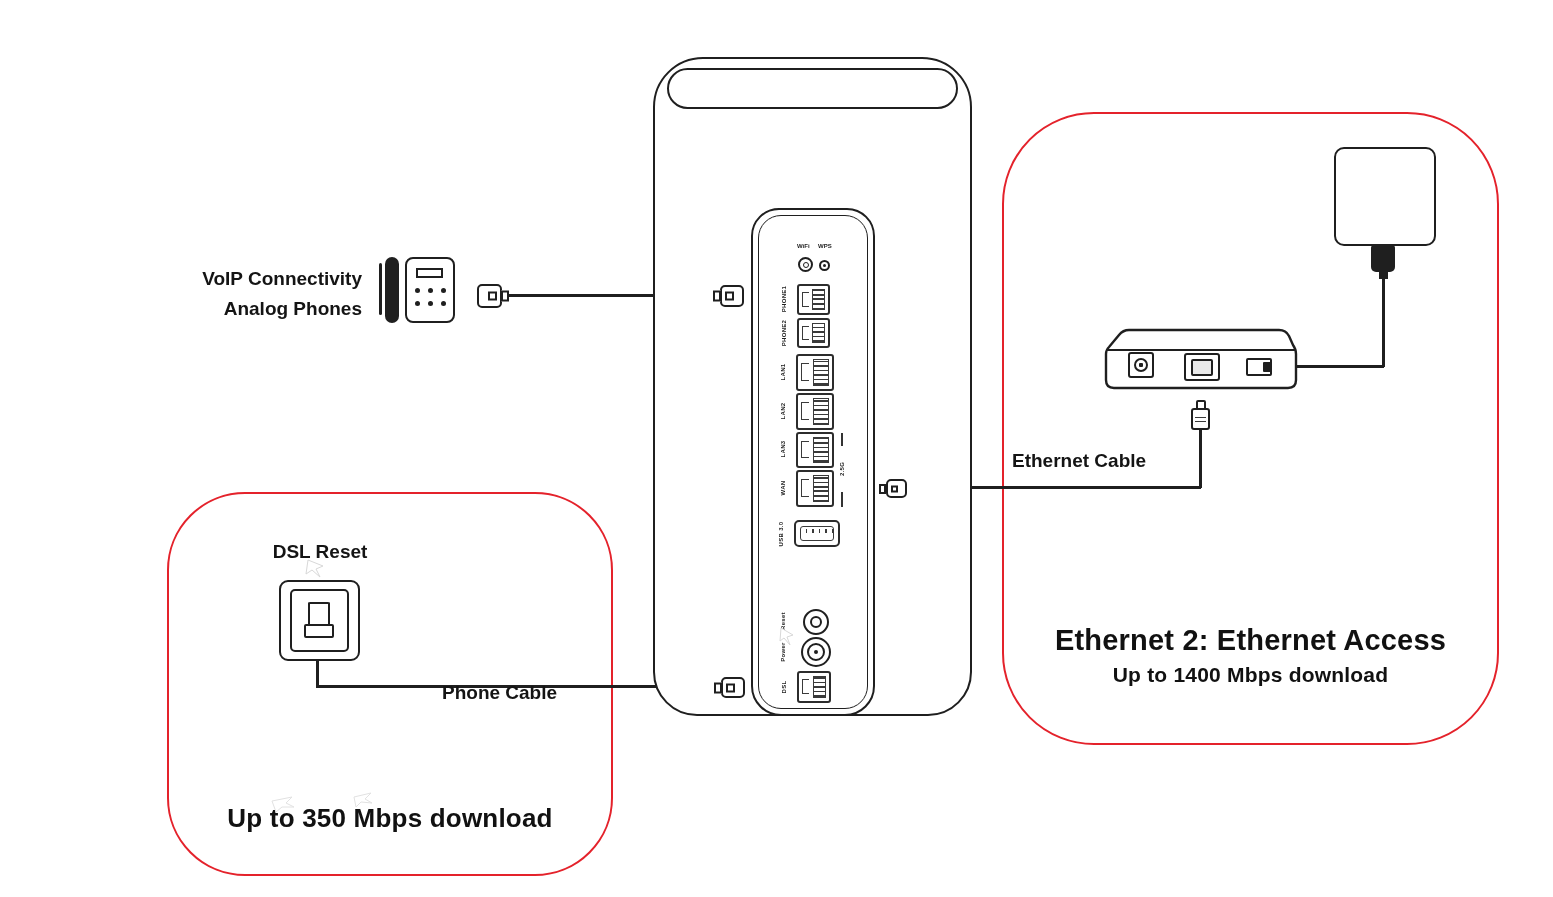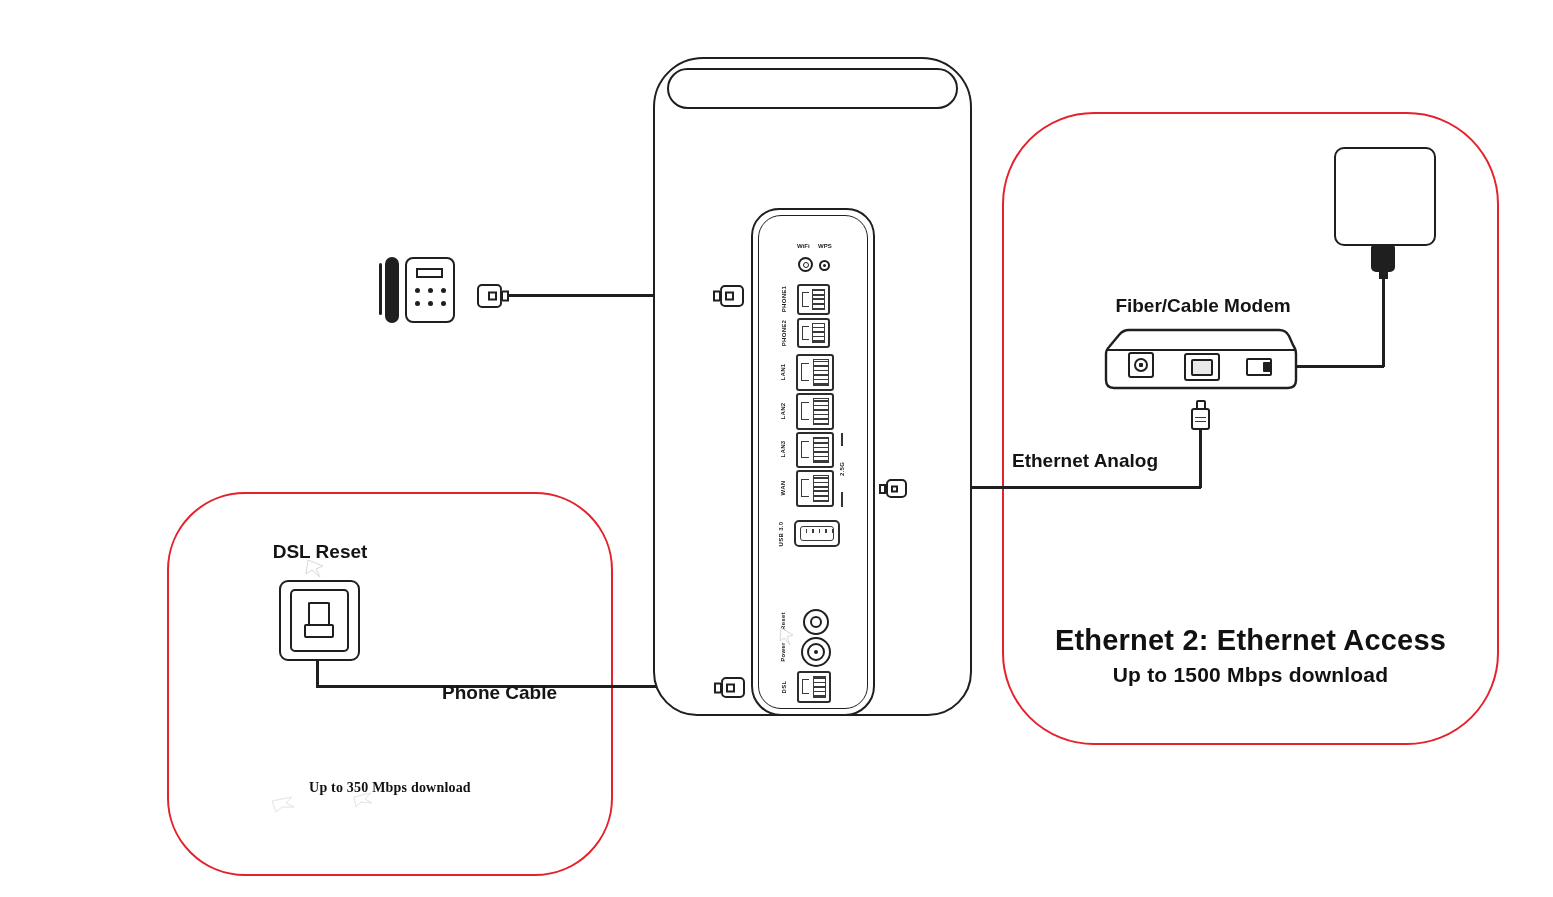--- a/index.html
+++ b/index.html
@@ -120,20 +120,24 @@
   <span class="vlabel" style="left:784px;top:687px;">DSL</span>
   <div class="port" style="left:797px;top:671px;width:34px;height:32px;">
     <div class="latch"></div>
     <div class="pins"></div>
   </div>
 
   <svg class="white-arrow" style="left:778px;top:627px;" width="18" height="20" viewBox="0 0 18 20">
     <path d="M3 1 L15 8 L9 10 L12 18 L6 11 L2 14 Z" fill="#ffffff" stroke="#d8d8d8" stroke-width="1"></path>
   </svg>
 
+  <div class="abs" style="left:150px;top:264px;width:212px;text-align:right;font-size:19px;font-weight:bold;line-height:30px;color:#141414;">
+    <div>VoIP Connectivity</div>
+    <div>Analog Phones</div>
+  </div>
 
   <div class="abs" style="left:379px;top:255px;width:78px;height:70px;">
     <div style="position:absolute;left:0;top:8px;width:3px;height:52px;background:var(--line);border-radius:2px;"></div>
     <div style="position:absolute;left:6px;top:2px;width:14px;height:66px;background:var(--line);border-radius:7px;"></div>
     <div style="position:absolute;left:26px;top:2px;width:50px;height:66px;border:2.5px solid var(--line);border-radius:8px;box-sizing:border-box;background:#fff;">
       <div style="position:absolute;left:9px;top:9px;width:27px;height:10px;border:2px solid var(--line);box-sizing:border-box;"></div>
       <div style="position:absolute;left:8px;top:29px;width:5px;height:5px;background:var(--line);border-radius:50%;"></div>
       <div style="position:absolute;left:21px;top:29px;width:5px;height:5px;background:var(--line);border-radius:50%;"></div>
       <div style="position:absolute;left:34px;top:29px;width:5px;height:5px;background:var(--line);border-radius:50%;"></div>
       <div style="position:absolute;left:8px;top:42px;width:5px;height:5px;background:var(--line);border-radius:50%;"></div>
@@ -161,34 +165,33 @@
   <div class="outline" style="left:308px;top:602px;width:22px;height:24px;border-radius:2px;border-bottom:none;"></div>
   <div class="outline" style="left:304px;top:624px;width:30px;height:14px;border-radius:2px;background:#fff;"></div>
 
   <div class="label" style="left:442px;top:682px;">Phone Cable</div>
 
   <div class="plug tip-left" style="left:721px;top:677px;width:24px;height:21px;">
     <div class="inner"></div>
     <div class="tip"></div>
   </div>
 
-  <div class="title" style="left:167px;top:780px;width:446px;font-size:14px;font-family:Liberation Serif, serif;">Up to 350 Mbps download</div>
+  <div class="title" style="left:167px;top:803px;width:446px;font-size:26px;">Up to 350 Mbps download</div>
 
   <svg class="white-arrow" style="left:270px;top:795px;" width="26" height="18" viewBox="0 0 26 18">
     <path d="M2 6 L22 2 L16 8 L24 12 L12 12 L6 17 Z" fill="#ffffff" stroke="#e2e2e2" stroke-width="1"></path>
   </svg>
   <svg class="white-arrow" style="left:352px;top:792px;" width="22" height="16" viewBox="0 0 22 16">
     <path d="M2 5 L19 1 L13 7 L20 11 L9 10 L4 15 Z" fill="#ffffff" stroke="#e2e2e2" stroke-width="1"></path>
   </svg>
 
   <div class="outline" style="left:1334px;top:147px;width:102px;height:99px;border-radius:10px;background:#fff;"></div>
   <div class="abs" style="left:1371px;top:245px;width:24px;height:27px;background:var(--line);border-radius:3px 3px 5px 5px;"></div>
   <div class="abs" style="left:1379px;top:271px;width:9px;height:8px;background:var(--line);"></div>
 
-  <div class="label" style="left:1053px;top:295px;width:300px;text-align:center;">Fiber/Cable Modem</div>
 
   <svg class="abs" style="left:1096px;top:322px;" width="206" height="70" viewBox="0 0 206 70">
     <path d="M 10 32 L 10 58 Q 10 66 18 66 L 192 66 Q 200 66 200 58 L 200 32 Q 200 27 197 23 L 193 14 Q 190 8 183 8 L 33 8 Q 27 8 23 13 L 13 25 Q 10 28 10 32 Z" fill="#ffffff" stroke="#1f1f1f" stroke-width="2.4" stroke-linejoin="round"></path>
     <path d="M 10 28 L 200 28" fill="none" stroke="#1f1f1f" stroke-width="2"></path>
   </svg>
 
   <div class="outline" style="left:1128px;top:352px;width:26px;height:26px;border-width:2px;border-radius:3px;background:#fff;"></div>
   <div class="circle" style="left:1134px;top:358px;width:14px;height:14px;"></div>
   <div class="dot" style="left:1139px;top:363px;width:4px;height:4px;border-radius:1px;"></div>
 
@@ -196,23 +199,23 @@
   <div class="outline" style="left:1191px;top:359px;width:22px;height:17px;border-width:2px;border-radius:2px;background:#e9e9e9;"></div>
 
   <div class="outline" style="left:1246px;top:358px;width:26px;height:18px;border-width:2px;border-radius:2px;background:#fff;"></div>
   <div class="abs" style="left:1263px;top:362px;width:9px;height:10px;background:var(--line);border-radius:1px;"></div>
 
   <div class="outline" style="left:1196px;top:400px;width:10px;height:10px;border-width:2.4px;border-radius:2px;background:#fff;"></div>
   <div class="outline" style="left:1191px;top:408px;width:19px;height:22px;border-width:2.4px;border-radius:3px;background:#fff;">
     <div style="position:absolute;left:2px;right:2px;top:4px;height:8px;background:repeating-linear-gradient(0deg,#3a3a3a 0 1.5px,transparent 1.5px 4px);"></div>
   </div>
 
-  <div class="label" style="left:1012px;top:450px;">Ethernet Analog</div>
+  <div class="label" style="left:1012px;top:450px;">Ethernet Cable</div>
 
   <div class="plug tip-left" style="left:886px;top:479px;width:21px;height:19px;">
     <div class="inner" style="width:7px;height:7px;"></div>
     <div class="tip" style="height:10px;width:7px;"></div>
   </div>
 
   <div class="title" style="left:1002px;top:624px;width:497px;font-size:29px;">Ethernet 2: Ethernet Access</div>
-  <div class="title" style="left:1002px;top:663px;width:497px;font-size:21px;">Up to 1500 Mbps download</div>
+  <div class="title" style="left:1002px;top:663px;width:497px;font-size:21px;">Up to 1400 Mbps download</div>
 
 </div>
 
 </body></html>

